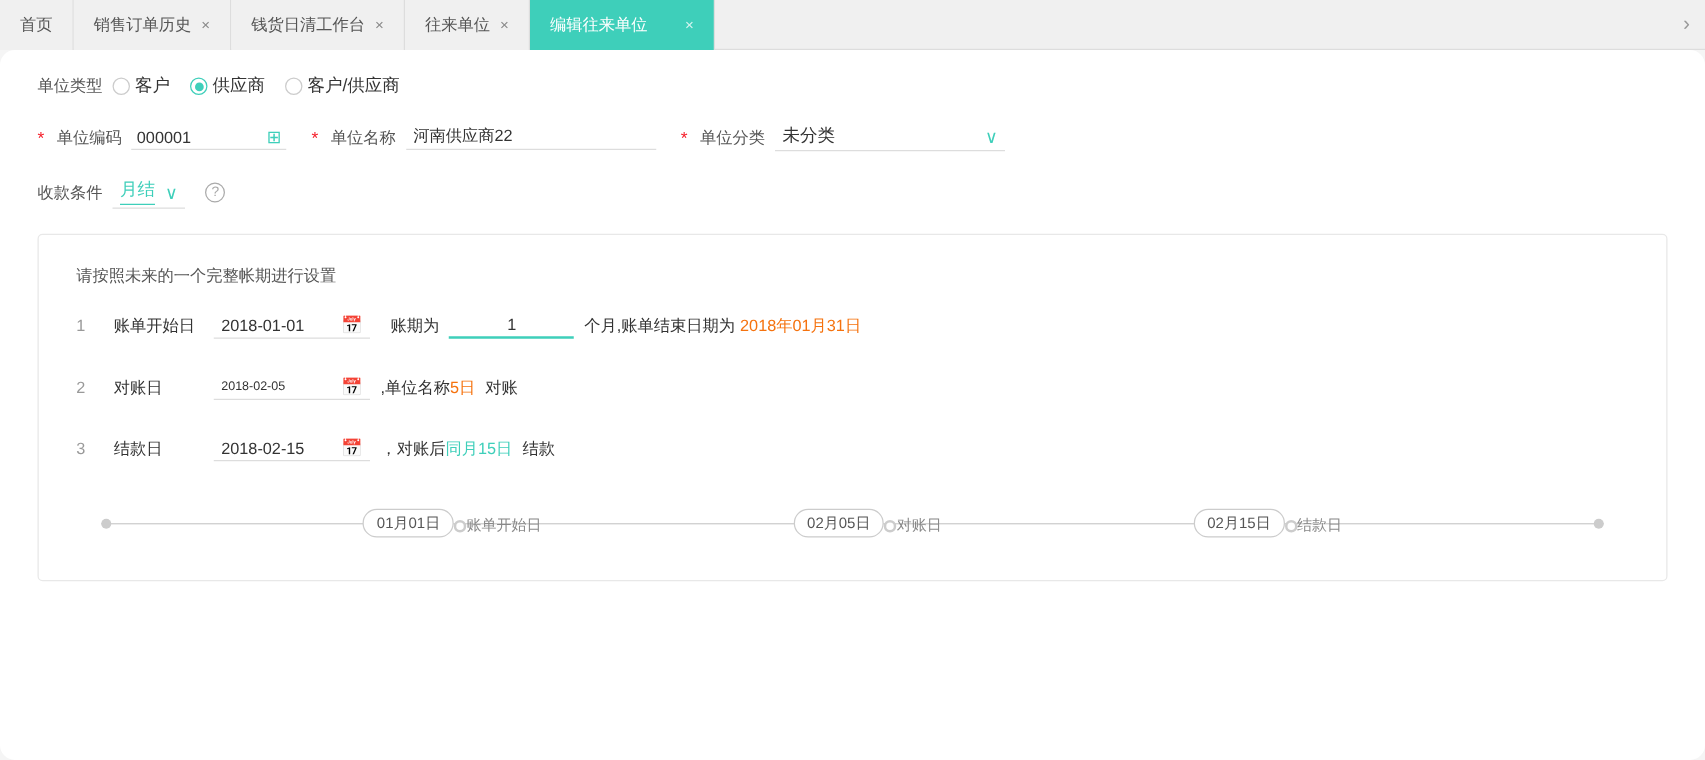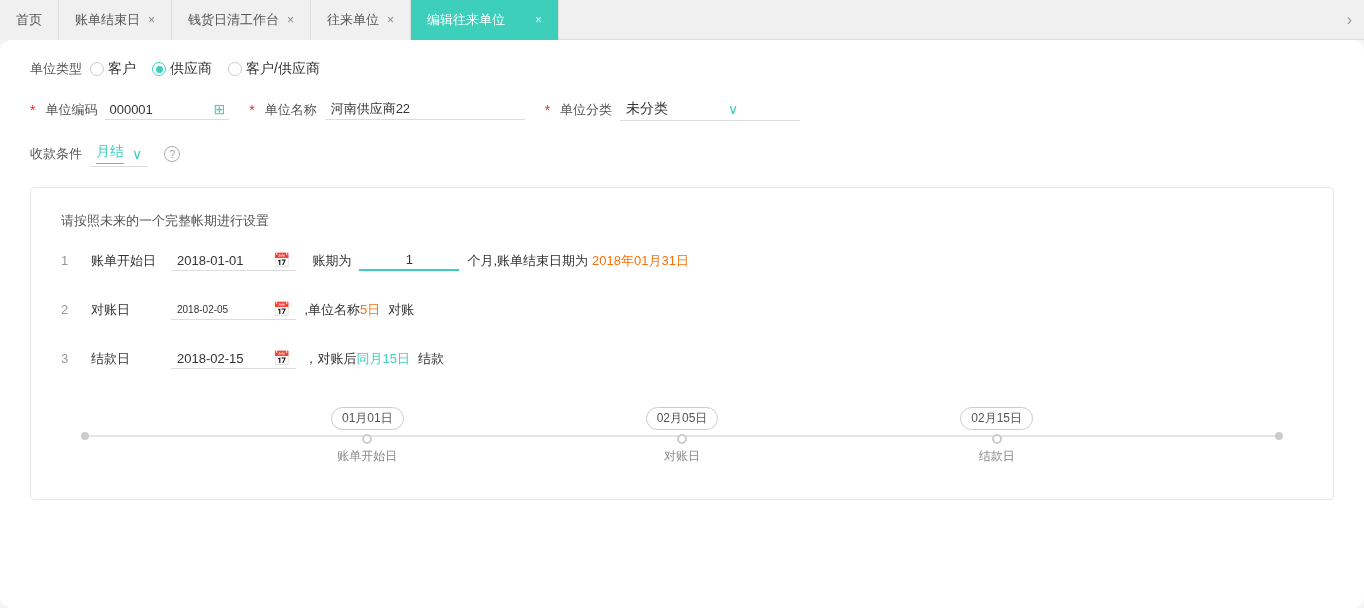--- a/index.html
+++ b/index.html
@@ -136,20 +136,21 @@
       font-size: 13px;
       color: #333;
       width: 140px;
     }
 
     .select-field {
       display: flex;
       align-items: center;
       border-bottom: 1px solid #ddd;
       padding: 2px 6px;
+      gap: 60px;
       min-width: 180px;
       cursor: pointer;
       text-align: center;
     }
 
     .select-with-dropdown {
       display: flex;
       align-items: center;
       border-bottom: 1px solid #ddd;
       padding: 2px 6px;
@@ -283,33 +284,33 @@
     }
 
     .timeline-label {
       font-size: 12px;
       color: #888;
       margin-top: 4px;
     }
 
     .timeline-point-wrapper {
       display: flex;
-      flex-direction: column;
+      flex-direction: row;
       align-items: center;
     }
   </style>
 </head>
 <body>
 
 <div class="tab-bar">
   <div class="tab">
     <span>首页</span>
   </div>
   <div class="tab">
-    <span>账单结束日</span>
+    <span>销售订单历史</span>
     <span class="close-btn">×</span>
   </div>
   <div class="tab">
     <span>钱货日清工作台</span>
     <span class="close-btn">×</span>
   </div>
   <div class="tab">
     <span>往来单位</span>
     <span class="close-btn">×</span>
   </div>

